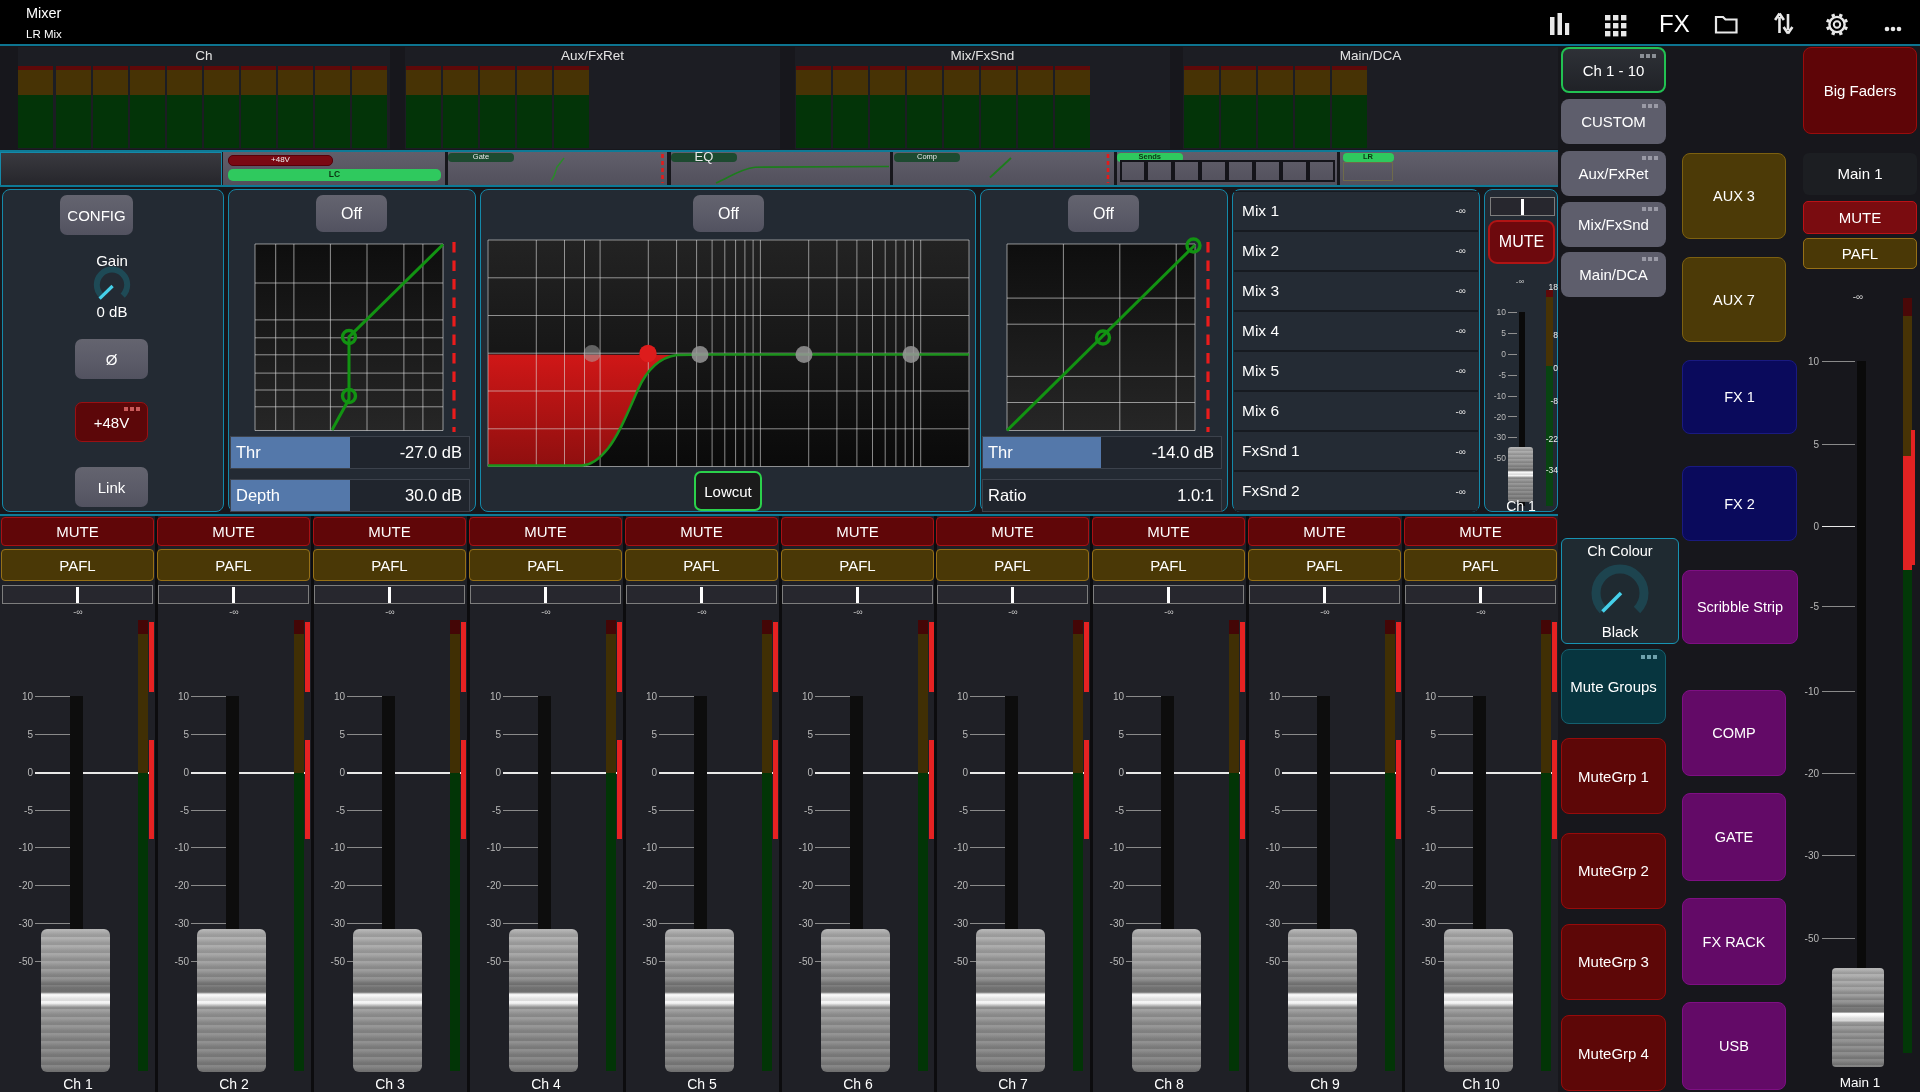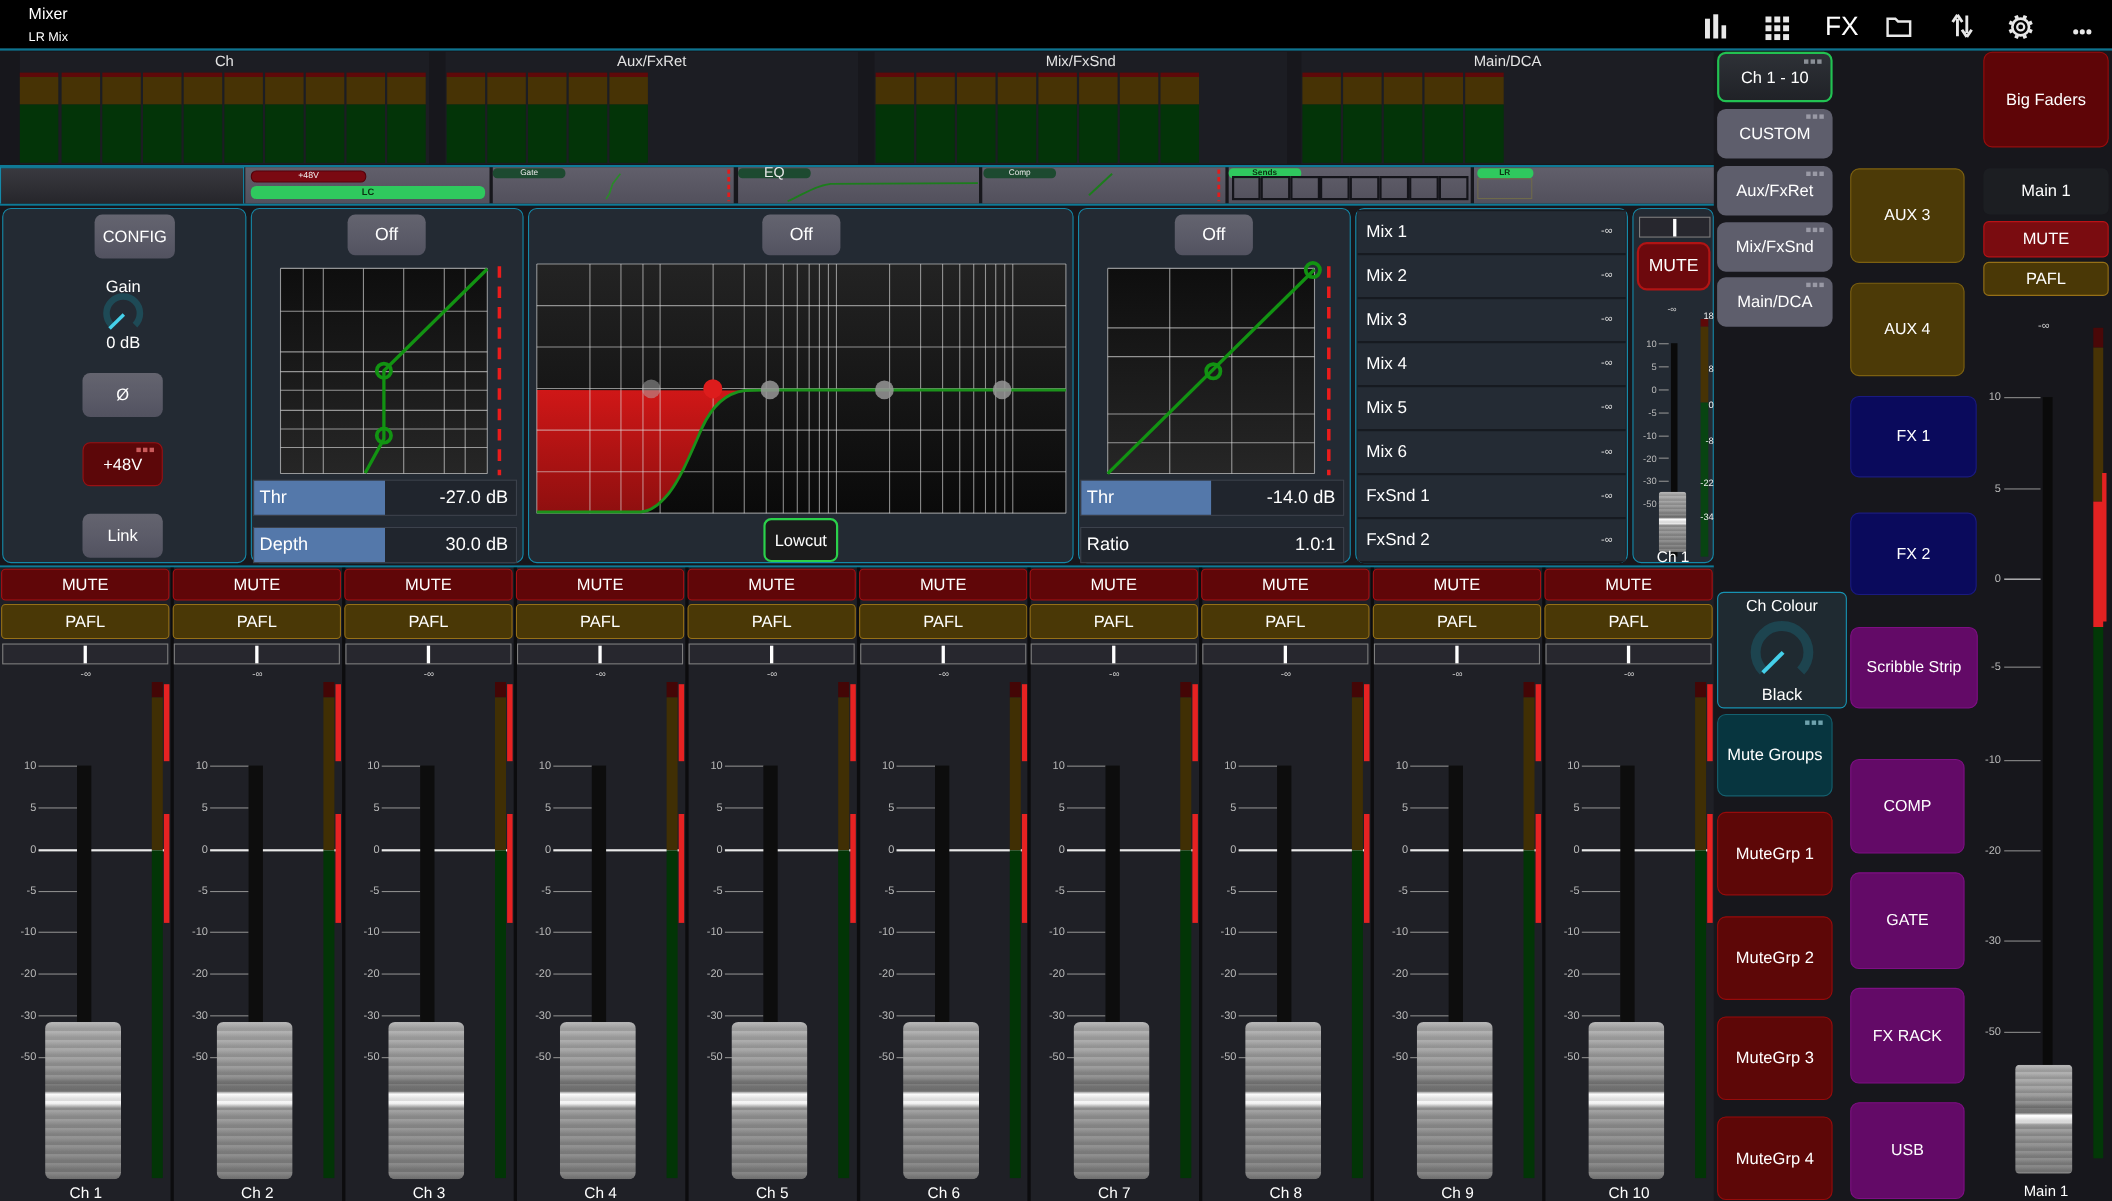--- a/index.html
+++ b/index.html
@@ -196,21 +196,21 @@
           <stop offset="0" stop-color="#232323"></stop>
           <stop offset="1" stop-color="#0a0a0a"></stop>
         </linearGradient>
         <linearGradient id="redg" x1="0" y1="0" x2="0" y2="1">
           <stop offset="0" stop-color="#d01717"></stop>
           <stop offset="1" stop-color="#8f0f0f"></stop>
         </linearGradient>
       </defs>
     </svg>
 <div class="" style="left:2px;top:189px;width:222px;height:323px;background:#232a33;border:1.5px solid #1489a9;border-radius:8px"></div>
-<div class="gbtn" style="left:86px;top:195px;width:73px;height:40px;font-size:15px">CONFIG</div>
+<div class="gbtn" style="left:60px;top:195px;width:73px;height:40px;font-size:15px">CONFIG</div>
 <div class="t" style="left:40px;top:252px;width:144px;height:18px;font-size:15px;">Gain</div>
 <svg style="left:93px;top:266px;width:38px;height:38px" viewBox="0 0 38 38">
       <path d="M 8.3 29.6 A 15.2 15.2 0 1 1 29.7 29.6" fill="none" stroke="#1e4a56" stroke-width="6"></path>
       <line x1="19.6" y1="20" x2="6.6" y2="32.6" stroke="#45d0ea" stroke-width="3.2"></line>
     </svg>
 <div class="t" style="left:40px;top:303px;width:144px;height:18px;font-size:15px;">0 dB</div>
 <div class="gbtn" style="left:75px;top:339px;width:73px;height:40px;font-size:15px">Ø</div>
 <div style="left:75px;top:402px;width:73px;height:40px;background:#5c0709;border:1.5px solid #9a1013;border-radius:7px;display:flex;align-items:center;justify-content:center;font-size:15px">+48V<div style="top:4px;right:7px;width:4px;height:4px;background:#c95a5a;box-shadow:-6px 0 #c95a5a,-12px 0 #c95a5a"></div></div>
 <div class="gbtn" style="left:75px;top:467px;width:73px;height:40px;font-size:15px">Link</div>
 <div class="" style="left:228px;top:189px;width:248px;height:323px;background:#232a33;border:1.5px solid #1489a9;border-radius:8px"></div>
@@ -693,21 +693,21 @@
       <path d="M 11 47 A 24 24 0 1 1 45 47" fill="none" stroke="#1d444f" stroke-width="9"></path>
       <line x1="29" y1="30" x2="10.5" y2="48.5" stroke="#45d0ea" stroke-width="3.6"></line>
     </svg>
 <div class="t" style="left:1561px;top:623px;width:118px;height:18px;font-size:15px;">Black</div>
 <div style="left:1561px;top:649px;width:105px;height:75px;background:#07353f;border:1px solid #14606f;border-radius:8px;display:flex;align-items:center;justify-content:center;font-size:15px">Mute Groups<div style="top:5px;right:8px;width:4px;height:4px;background:#6fa2ad;box-shadow:-6px 0 #6fa2ad,-12px 0 #6fa2ad"></div></div>
 <div style="left:1561px;top:738px;width:105px;height:76px;background:#5d0707;border:1.5px solid #970b0b;border-radius:8px;display:flex;align-items:center;justify-content:center;font-size:15px">MuteGrp 1</div>
 <div style="left:1561px;top:832.5px;width:105px;height:76px;background:#5d0707;border:1.5px solid #970b0b;border-radius:8px;display:flex;align-items:center;justify-content:center;font-size:15px">MuteGrp 2</div>
 <div style="left:1561px;top:923.5px;width:105px;height:76px;background:#5d0707;border:1.5px solid #970b0b;border-radius:8px;display:flex;align-items:center;justify-content:center;font-size:15px">MuteGrp 3</div>
 <div style="left:1561px;top:1015px;width:105px;height:76px;background:#5d0707;border:1.5px solid #970b0b;border-radius:8px;display:flex;align-items:center;justify-content:center;font-size:15px">MuteGrp 4</div>
 <div style="left:1682px;top:153px;width:104px;height:86px;background:#4c3a07;border:1px solid #7c6010;border-radius:8px;display:flex;align-items:center;justify-content:center;font-size:14.5px">AUX 3</div>
-<div style="left:1682px;top:257px;width:104px;height:85px;background:#4c3a07;border:1px solid #7c6010;border-radius:8px;display:flex;align-items:center;justify-content:center;font-size:14.5px">AUX 4</div>
+<div style="left:1682px;top:257px;width:104px;height:85px;background:#4c3a07;border:1px solid #7c6010;border-radius:8px;display:flex;align-items:center;justify-content:center;font-size:14.5px">AUX 7</div>
 <div style="left:1682px;top:360px;width:115px;height:74px;background:#0a0a5c;border:1px solid #1a1a80;border-radius:8px;display:flex;align-items:center;justify-content:center;font-size:14.5px">FX 1</div>
 <div style="left:1682px;top:466px;width:115px;height:75px;background:#0a0a5c;border:1px solid #1a1a80;border-radius:8px;display:flex;align-items:center;justify-content:center;font-size:14.5px">FX 2</div>
 <div style="left:1682px;top:570px;width:116px;height:74px;background:#630a67;border:1px solid #7e0f83;border-radius:8px;display:flex;align-items:center;justify-content:center;font-size:14.5px">Scribble Strip</div>
 <div style="left:1682px;top:690px;width:104px;height:86px;background:#630a67;border:1px solid #7e0f83;border-radius:8px;display:flex;align-items:center;justify-content:center;font-size:14.5px">COMP</div>
 <div style="left:1682px;top:793px;width:104px;height:88px;background:#630a67;border:1px solid #7e0f83;border-radius:8px;display:flex;align-items:center;justify-content:center;font-size:14.5px">GATE</div>
 <div style="left:1682px;top:898px;width:104px;height:87px;background:#630a67;border:1px solid #7e0f83;border-radius:8px;display:flex;align-items:center;justify-content:center;font-size:14.5px">FX RACK</div>
 <div style="left:1682px;top:1002px;width:104px;height:88px;background:#630a67;border:1px solid #7e0f83;border-radius:8px;display:flex;align-items:center;justify-content:center;font-size:14.5px">USB</div>
 <div style="left:1803px;top:47px;width:114px;height:87px;background:#5e0507;border:1.5px solid #9a0c0c;border-radius:8px;display:flex;align-items:center;justify-content:center;font-size:15px">Big Faders</div>
 <div class="" style="left:1803px;top:153px;width:114px;height:42px;background:#1c1e22;border-radius:6px"></div>
 <div class="t" style="left:1803px;top:153px;width:114px;height:42px;font-size:15px;">Main 1</div>

